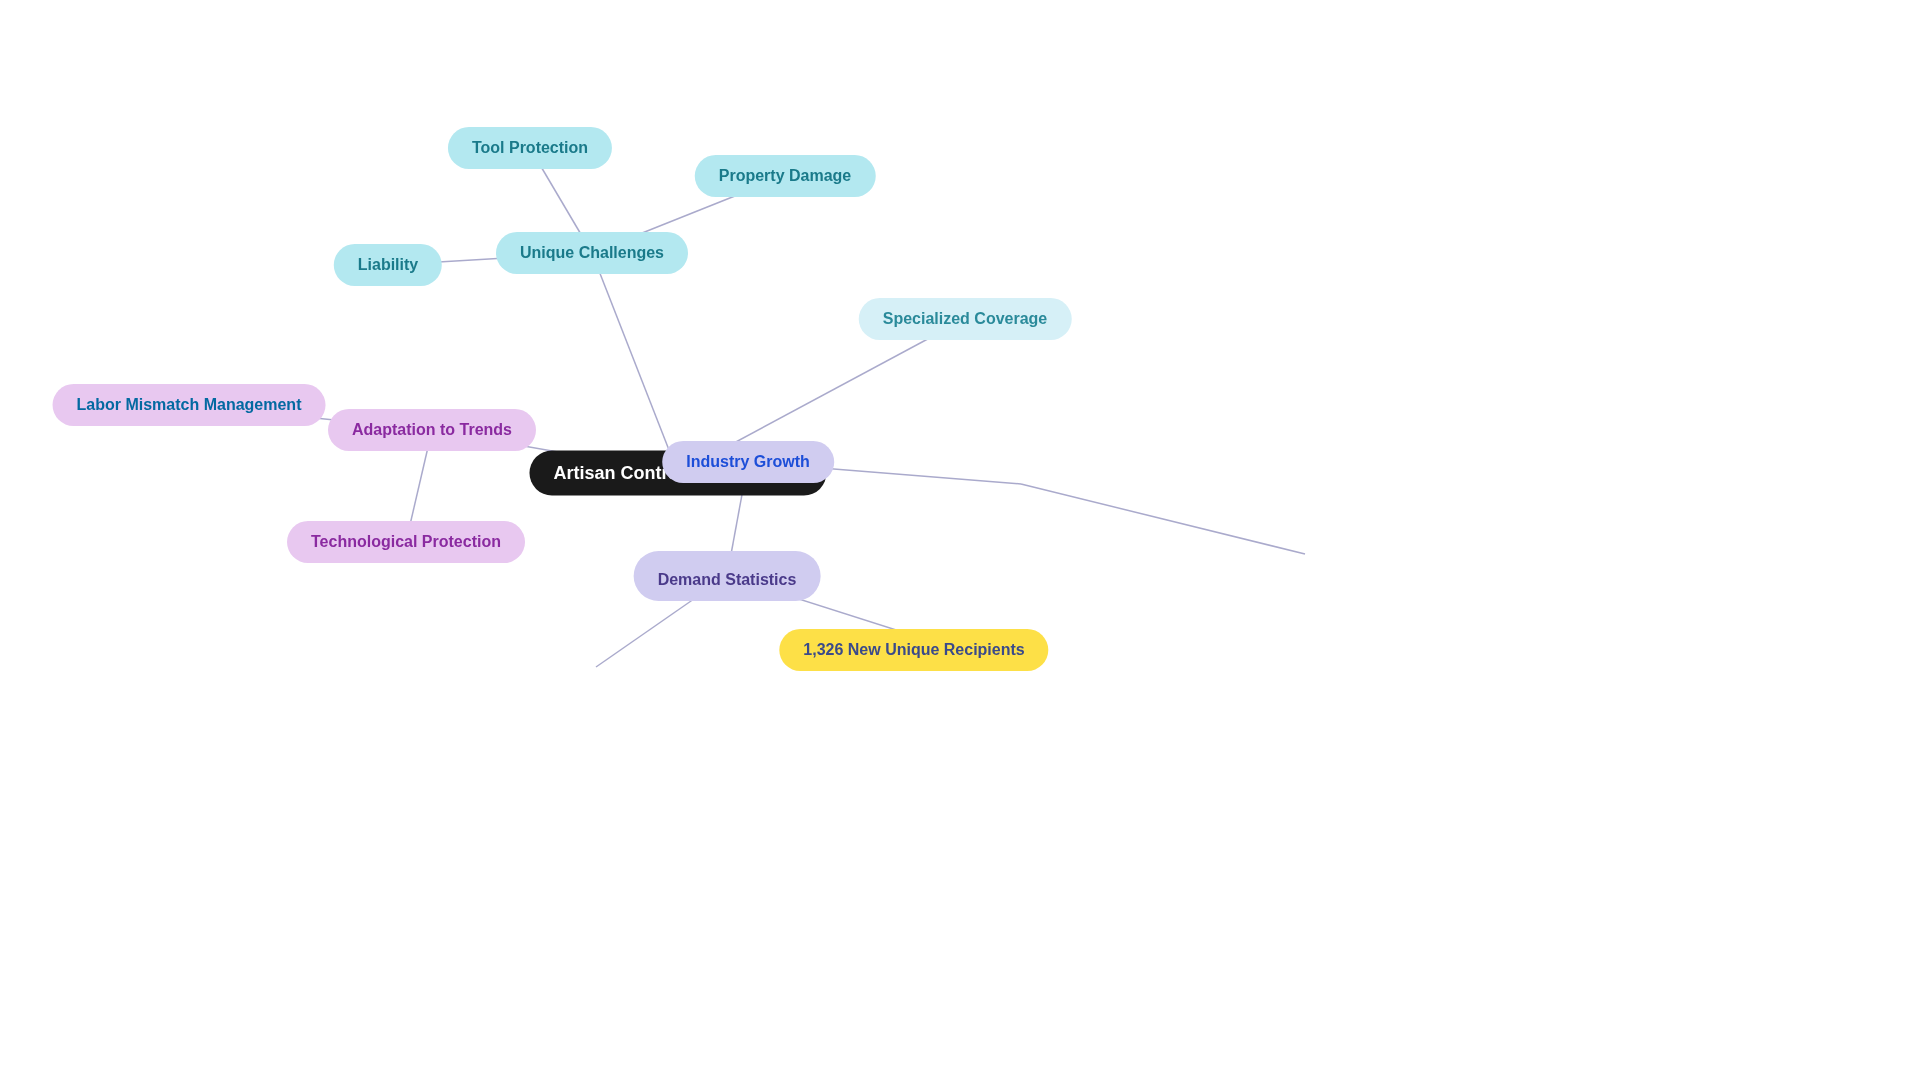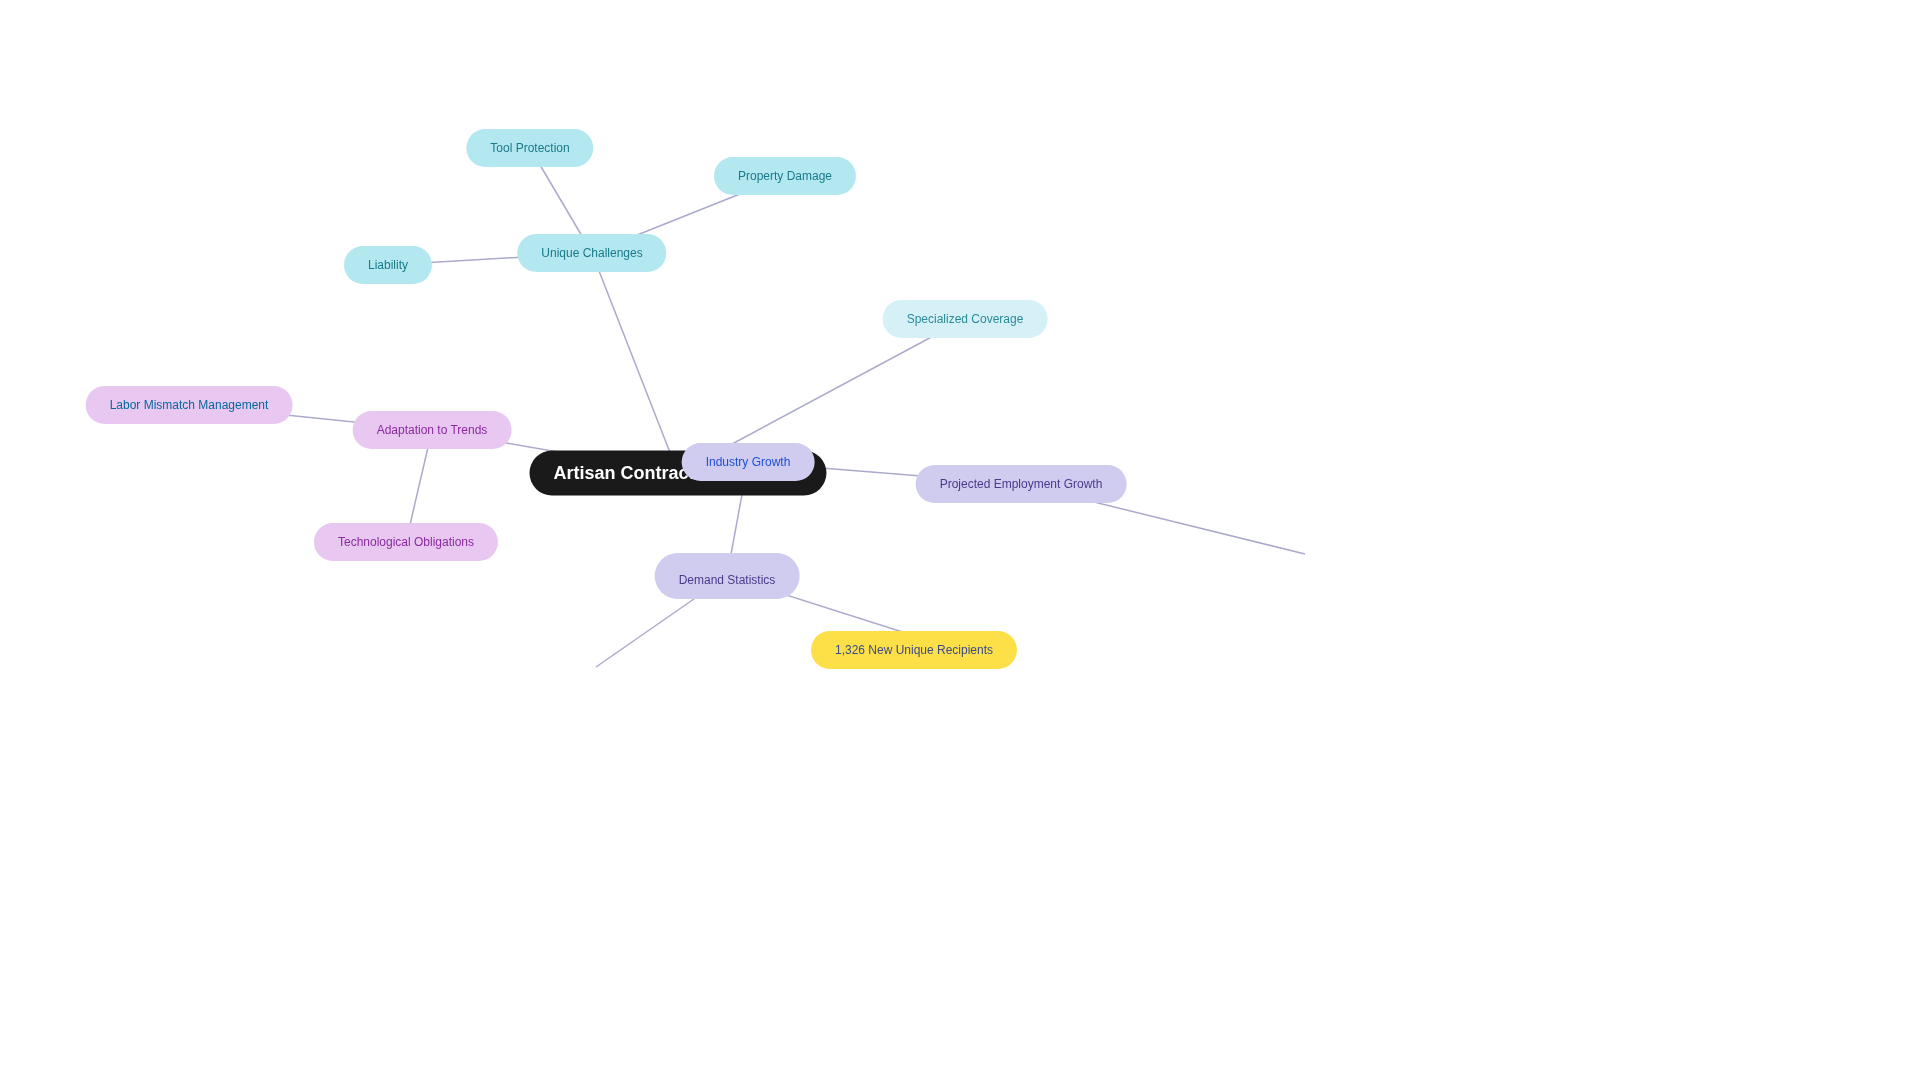--- a/index.html
+++ b/index.html
@@ -27,22 +27,22 @@
       position: absolute;
       border-radius: 50px;
       display: flex;
       align-items: center;
       justify-content: center;
       text-align: center;
       cursor: pointer;
       transform: translate(-50%, -50%);
     }
     .node-label {
-      font-size: 12px;
-      font-weight: 400;
+      font-size: 16px;
+      font-weight: 700;
       padding: 12px 24px;
       white-space: nowrap;
     }
   </style>
 </head>
 <body>
 
 <div id="mindmap-container">
   <svg id="connections">
       <line x1="678" y1="473" x2="592" y2="253" stroke="#aaaacc" stroke-width="1.5"></line>
@@ -79,27 +79,24 @@
     <div class="node" style="background: rgb(214, 240, 247); left: 965px; top: 319px;">
       <span class="node-label" style="color: rgb(42, 138, 154);">Specialized Coverage</span>
     </div>
     <div class="node" style="background: rgb(232, 200, 240); left: 432px; top: 430px;">
       <span class="node-label" style="color: rgb(138, 42, 160);">Adaptation to Trends</span>
     </div>
     <div class="node" style="background: rgb(232, 200, 240); left: 189px; top: 405px;">
       <span class="node-label" style="color: #0369a1;">Labor Mismatch Management</span>
     </div>
     <div class="node" style="background: rgb(232, 200, 240); left: 406px; top: 542px;">
-      <span class="node-label" style="color: rgb(138, 42, 160);">Technological Obligations</span>
+      <span class="node-label" style="color: rgb(138, 42, 160);">Technological Protection</span>
     </div>
     <div class="node" style="background: rgb(208, 204, 240); left: 748px; top: 462px;">
       <span class="node-label" style="color: #1d4ed8;">Industry Growth</span>
-    </div>
-    <div class="node" style="background: rgb(208, 204, 240); left: 1021px; top: 484px;">
-      <span class="node-label" style="color: rgb(74, 58, 138);">Projected Employment Growth</span>
     </div>
     <div class="node" style="background: rgb(208, 204, 240); left: 727px; top: 576px;">
       <span class="node-label" style="color: rgb(74, 58, 138); margin-top: 8px;">Demand Statistics</span>
     </div>
     <div class="node" style="background: #fde047; left: 914px; top: 650px;">
       <span class="node-label" style="color: rgb(58, 74, 138);">1,326 New Unique Recipients</span>
     </div>
   </div>
 
 </body></html>

